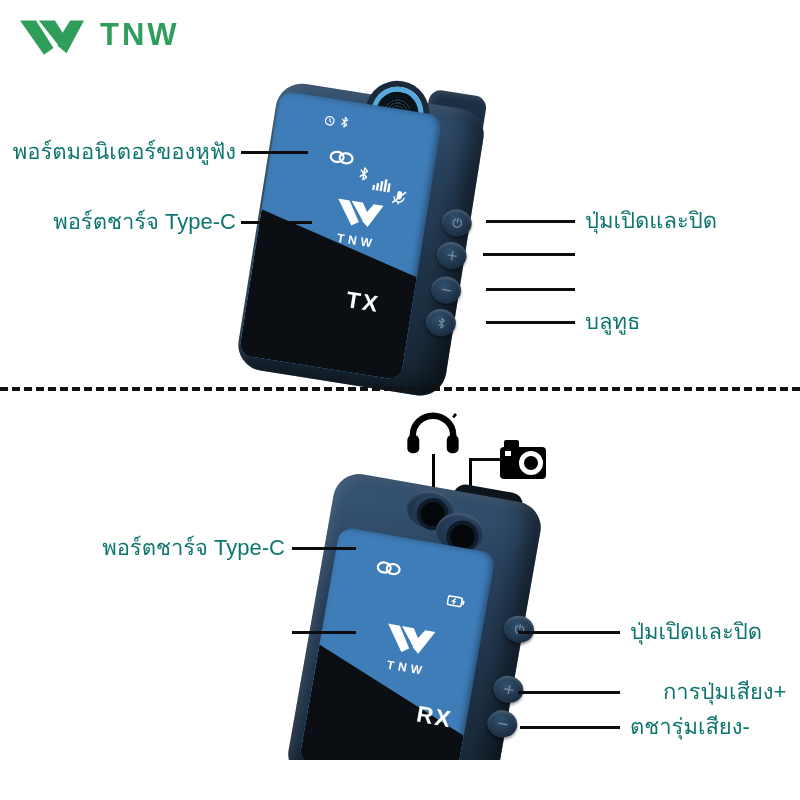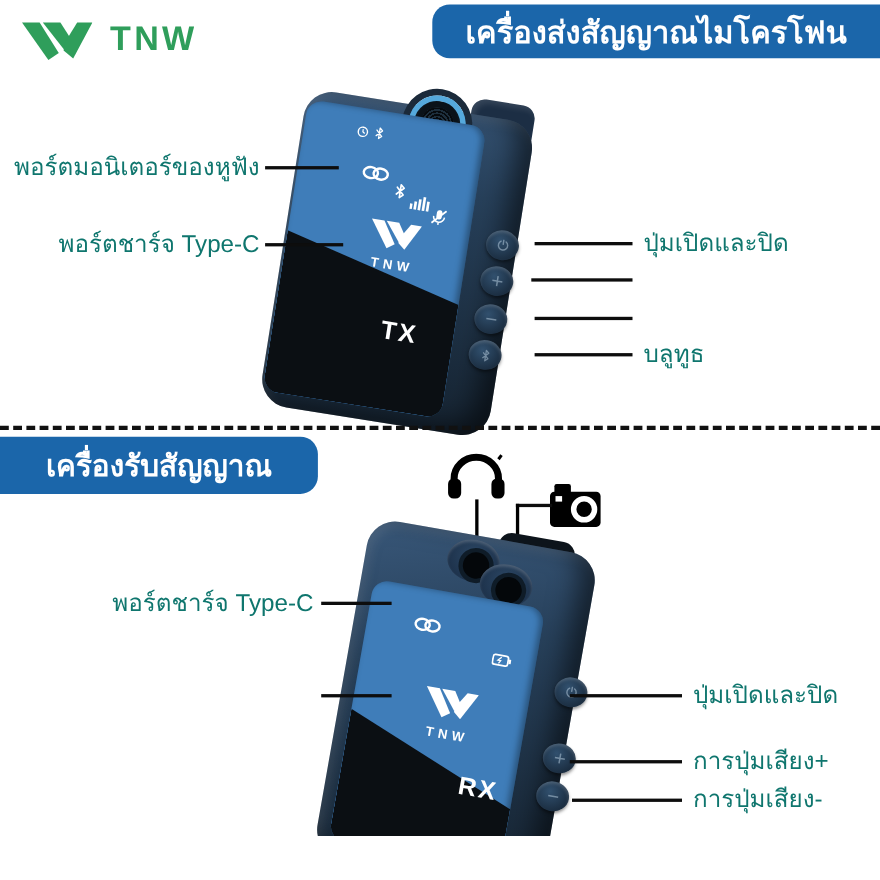--- a/index.html
+++ b/index.html
@@ -69,21 +69,20 @@
     <svg width="64" height="50" viewBox="0 0 88 60">
       <g fill="#2f9e5b">
         <polygon points="0,10 22,10 46,48 33,57"></polygon>
         <polygon points="26,10 48,10 62,32 52,43"></polygon>
         <polygon points="53,36 69,10 88,10 64,55 52,45"></polygon>
       </g>
     </svg>
     <span class="logo-text">TNW</span>
   </div>
 
-  <div class="banner banner-top">เครื่องส่งสัญญาณไมโครโฟน</div>
 
   <div class="device" style="left:280px; top:80px; width:212px; height:292px; transform:rotate(9deg); transform-origin:0 0;">
     <div class="clip-back" style="left:150px; top:-15px; width:58px; height:150px; background:#1c2e44; box-shadow:inset 3px 3px 6px rgba(255,255,255,.12);"></div>
     <div class="body" style="left:0; top:0; width:210px; height:290px;"></div>
     <div class="mic" style="left:95px; top:-12px;"></div>
     <div class="front" style="left:2px; top:10px; width:164px; height:268px;">
       <div class="panel-black" style="clip-path:polygon(0 45%, 100% 61%, 100% 100%, 0 100%);"></div>
 
       <span class="scr-icon" style="left:48px; top:14px;">
         <svg width="11" height="11" viewBox="0 0 12 12">
@@ -172,21 +171,20 @@
   <div class="lbl" style="left:585px; top:209px;">ปุ่มเปิดและปิด</div>
 
   <div class="line" style="left:483px; top:253px; width:92px;"></div>
 
   <div class="line" style="left:486px; top:288px; width:89px;"></div>
 
   <div class="line" style="left:486px; top:321px; width:89px;"></div>
   <div class="lbl" style="left:585px; top:310px;">บลูทูธ</div>
 
   <div class="divider"></div>
-  <div class="banner banner-bottom">เครื่องรับสัญญาณ</div>
 
   <span style="position:absolute; left:404px; top:412px;">
     <svg width="58" height="44" viewBox="0 0 60 48">
       <path d="M8,42 V25 a22,21 0 0 1 44,0 V42" fill="none" stroke="#000" stroke-width="7"></path>
       <rect x="2" y="25" width="13" height="20" rx="5.5" fill="#000"></rect>
       <rect x="45" y="25" width="13" height="20" rx="5.5" fill="#000"></rect>
       <path d="M52,6 l3,-4" stroke="#000" stroke-width="3"></path>
     </svg>
   </span>
   <div class="vline" style="left:432px; top:454px; height:54px;"></div>
@@ -249,18 +247,18 @@
 
   <div class="lbl r" style="left:8px; top:536px; width:277px;">พอร์ตชาร์จ Type-C</div>
   <div class="line" style="left:292px; top:547px; width:64px;"></div>
 
   <div class="line" style="left:292px; top:631px; width:64px;"></div>
 
   <div class="line" style="left:518px; top:631px; width:102px;"></div>
   <div class="lbl" style="left:630px; top:620px;">ปุ่มเปิดและปิด</div>
 
   <div class="line" style="left:518px; top:691px; width:102px;"></div>
-  <div class="lbl" style="left:630px; top:680px;">การปุ่มเสียง+</div>
+  <div class="lbl" style="left:663px; top:680px;">การปุ่มเสียง+</div>
 
   <div class="line" style="left:520px; top:726px; width:100px;"></div>
-  <div class="lbl" style="left:630px; top:715px;">การปุ่มเสียง-</div>
+  <div class="lbl" style="left:630px; top:715px;">ตชารุ่มเสียง-</div>
 
 </div>
 
 </body></html>

